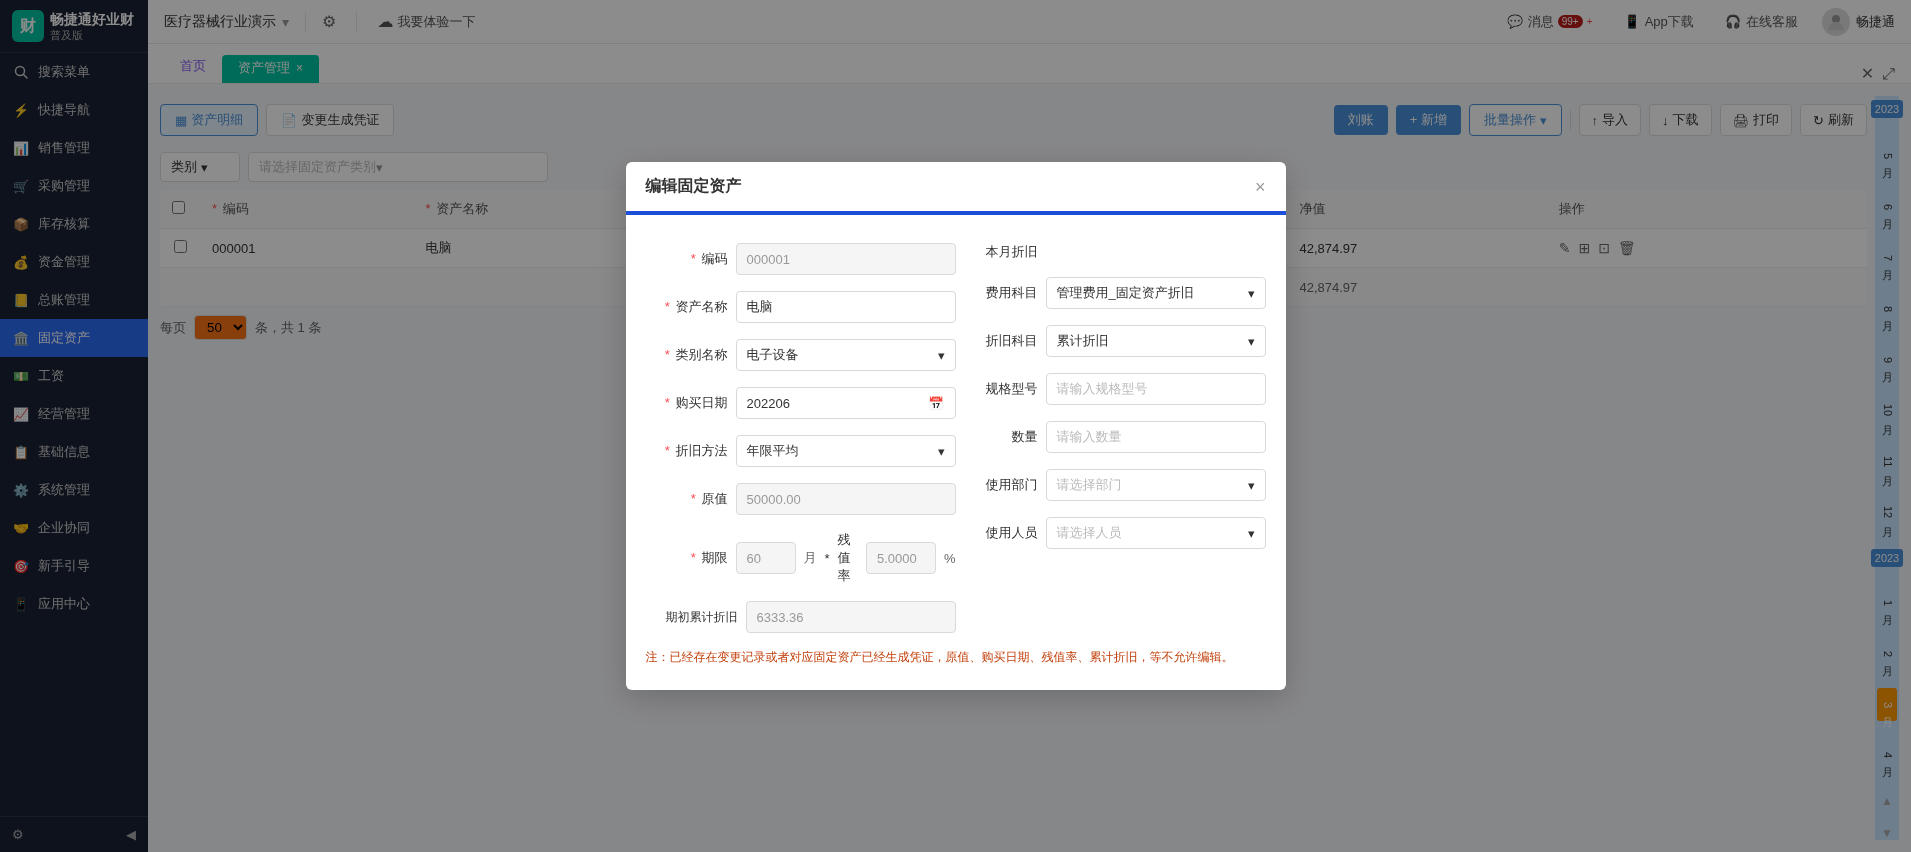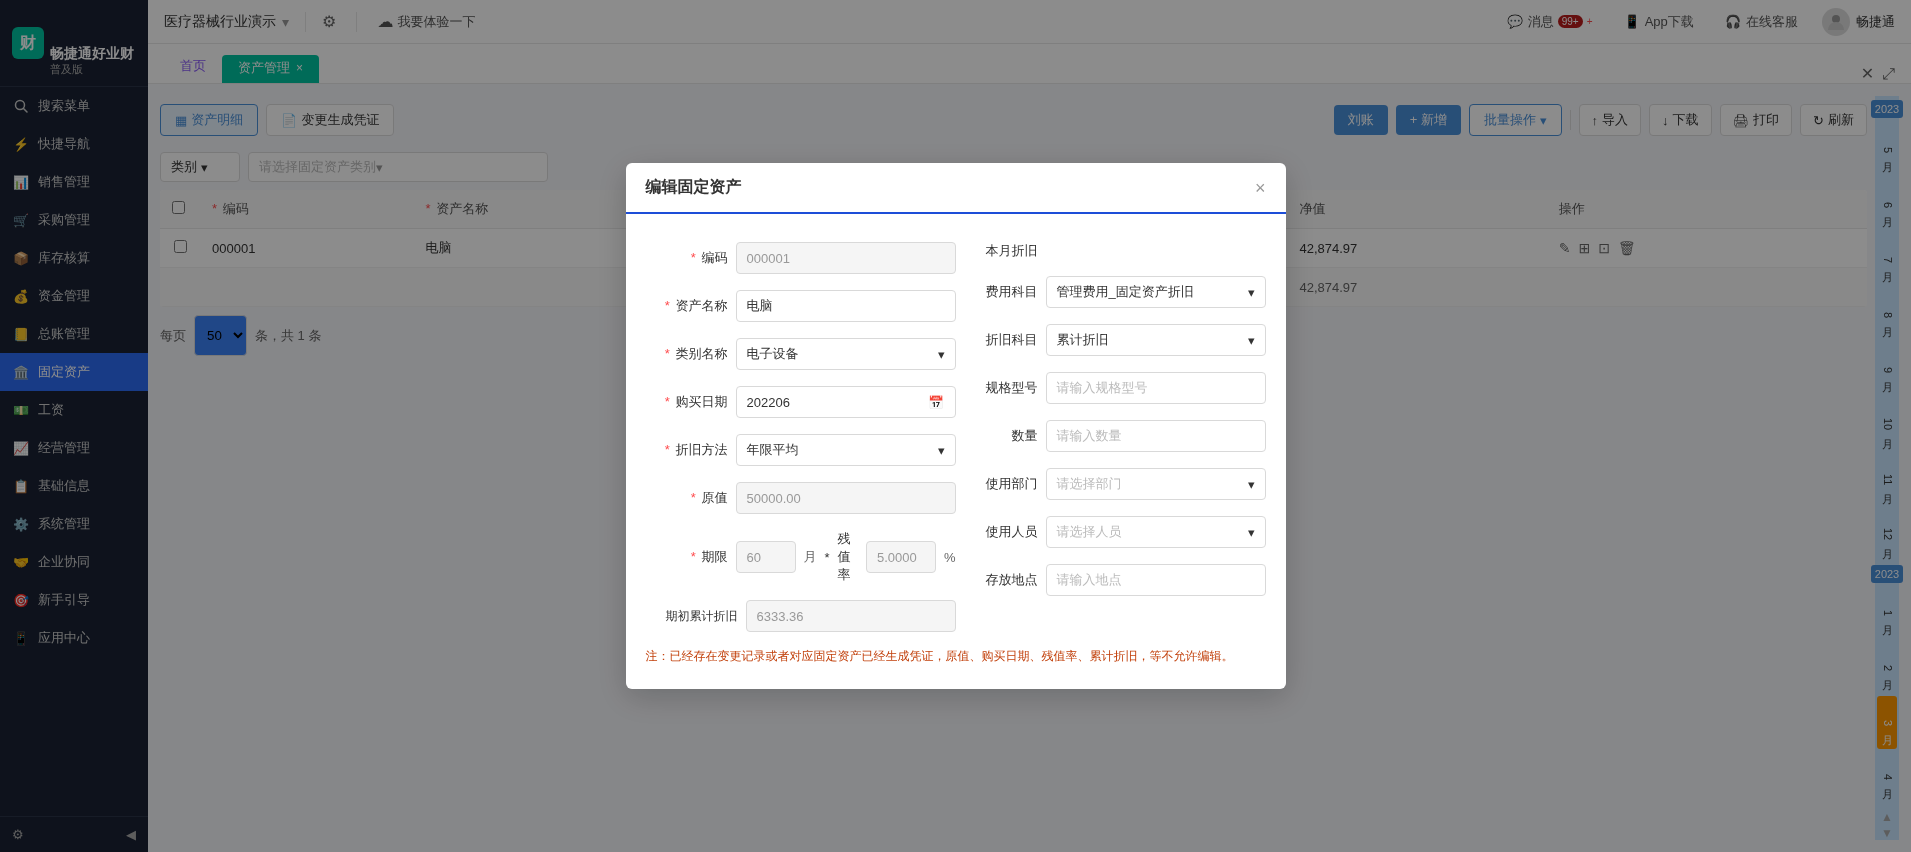--- a/index.html
+++ b/index.html
@@ -5,21 +5,21 @@
     * { box-sizing: border-box; margin: 0; padding: 0; }
     body { font-family: 'Microsoft YaHei', Arial, sans-serif; font-size: 13px; background: #f0f2f5; color: #333; overflow: hidden; height: 852px; width: 1911px; }
 
     
     .app-container { display: flex; height: 100%; width: 100%; }
     
     
     .sidebar { width: 148px; background: #1a2233; color: #fff; display: flex; flex-direction: column; flex-shrink: 0; height: 100%; }
     .sidebar-header { padding: 10px 12px; border-bottom: 1px solid #2a3347; display: flex; align-items: center; gap: 6px; }
     .sidebar-logo-text { font-size: 12px; color: #fff; line-height: 1.3; }
-    .sidebar-logo-text .main { font-size: 14px; font-weight: bold; margin-top: 34px; }
+    .sidebar-logo-text .main { font-size: 14px; font-weight: bold; }
     .sidebar-logo-text .sub { font-size: 11px; color: #aaa; }
     .sidebar-nav { flex: 1; overflow-y: auto; }
     .sidebar-nav::-webkit-scrollbar { width: 4px; }
     .sidebar-nav::-webkit-scrollbar-thumb { background: #3a4a5c; }
     .nav-item { display: flex; align-items: center; gap: 8px; padding: 10px 12px; color: #ccc; cursor: pointer; font-size: 13px; transition: background 0.2s; }
     .nav-item.active { background: #2d6cf5; color: #fff; }
     .nav-icon { width: 18px; height: 18px; display: flex; align-items: center; justify-content: center; flex-shrink: 0; }
     .sidebar-footer { padding: 10px 12px; border-top: 1px solid #2a3347; display: flex; justify-content: space-between; align-items: center; }
 
     
@@ -64,31 +64,31 @@
     .data-table th { background: #fafafa; padding: 10px 12px; text-align: left; font-weight: 500; color: #555; border-bottom: 1px solid #e8e8e8; font-size: 13px; white-space: nowrap; }
     .data-table td { padding: 10px 12px; border-bottom: 1px solid #f0f0f0; font-size: 13px; color: #333; white-space: nowrap; }
     .required-star { color: #ff4d4f; margin-right: 2px; }
     .checkbox-cell { width: 40px; text-align: center; }
     .action-icons { display: flex; gap: 8px; }
     .action-icon { cursor: pointer; color: #666; font-size: 14px; }
     .subtotal-row td { background: #f9f9f9; color: #666; }
 
     
     .pagination { display: flex; align-items: center; gap: 8px; padding: 8px 0; font-size: 13px; color: #666; }
-    .page-select { padding: 11px 8px; border: 1px solid #ddd; border-radius: 4px; background: #3b82f6; }
-
-    
-    .mini-sidebar { width: 24px; background: #c8e6ff; display: flex; flex-direction: column; align-items: center; padding-top: 4px; gap: 2px; flex-shrink: 0; }
+    .page-select { padding: 3px 8px; border: 1px solid #ddd; border-radius: 4px; background: #f97316; }
+
+    
+    .mini-sidebar { width: 24px; background: #c8e6ff; display: flex; flex-direction: column; align-items: center; padding-top: 4px; gap: 18px; flex-shrink: 0; }
     .mini-sidebar-item { width: 20px; height: 60px; display: flex; align-items: center; justify-content: center; font-size: 11px; color: #333; writing-mode: vertical-rl; cursor: pointer; }
     .mini-sidebar-item.highlight2 { background: #ff9800; color: #fff; border-radius: 3px; }
 
     
     .modal-overlay { position: fixed; inset: 0; background: rgba(0,0,0,0.45); display: flex; align-items: center; justify-content: center; z-index: 1000; }
     .modal { background: #fff; border-radius: 6px; width: 660px; max-width: 95vw; box-shadow: 0 8px 32px rgba(0,0,0,0.2); }
-    .modal-header { padding: 14px 20px; border-bottom: 2px solid #1d4ed8; display: flex; align-items: center; justify-content: space-between; }
+    .modal-header { padding: 14px 20px; border-bottom: 4px solid #1d4ed8; display: flex; align-items: center; justify-content: space-between; }
     .modal-title { font-size: 16px; font-weight: 600; color: #333; }
     .modal-close { cursor: pointer; color: #999; font-size: 18px; line-height: 1; }
     .modal-body { padding: 20px; }
     .modal-footer { padding: 14px 20px; border-top: 1px solid #e8e8e8; display: flex; justify-content: center; gap: 12px; }
     
     
     .form-grid { display: grid; grid-template-columns: 1fr 1fr; gap: 0; }
     .form-row { display: flex; align-items: center; padding: 8px 0; border-bottom: none; }
     .form-label { width: 90px; text-align: right; color: #333; font-size: 13px; padding-right: 8px; flex-shrink: 0; }
     .form-label .req { color: #ff4d4f; margin-right: 2px; }
@@ -555,28 +555,20 @@
           <div class="form-row">
             <div class="form-label">
               <span>使用人员</span>
             </div>
             <div class="form-select">
               <span style="color:#bbb;">请选择人员</span>
               <span>▾</span>
             </div>
           </div>
 
-          <div class="form-row">
-            <div class="form-label">
-              <span>存放地点</span>
-            </div>
-            <div class="form-input-placeholder">
-              <span>请输入地点</span>
-            </div>
-          </div>
         </div>
       </div>
 
       <div class="form-note">注：已经存在变更记录或者对应固定资产已经生成凭证，原值、购买日期、残值率、累计折旧，等不允许编辑。</div>
     </div>
 
   </div>
 </div>
 
 </body></html>

